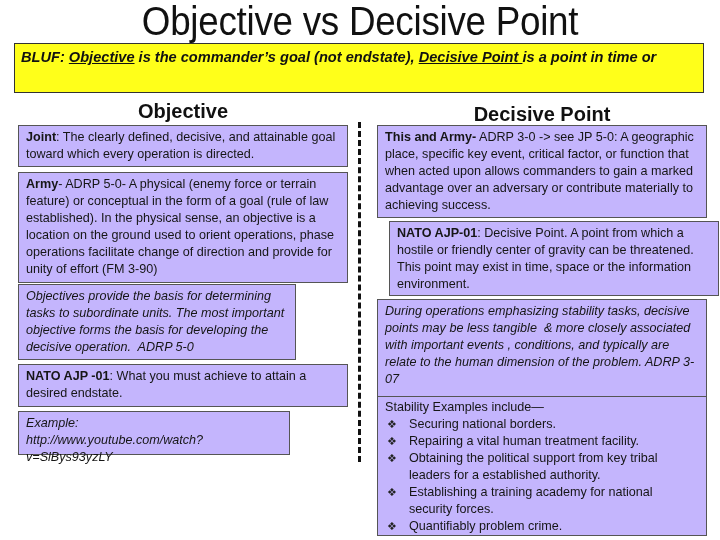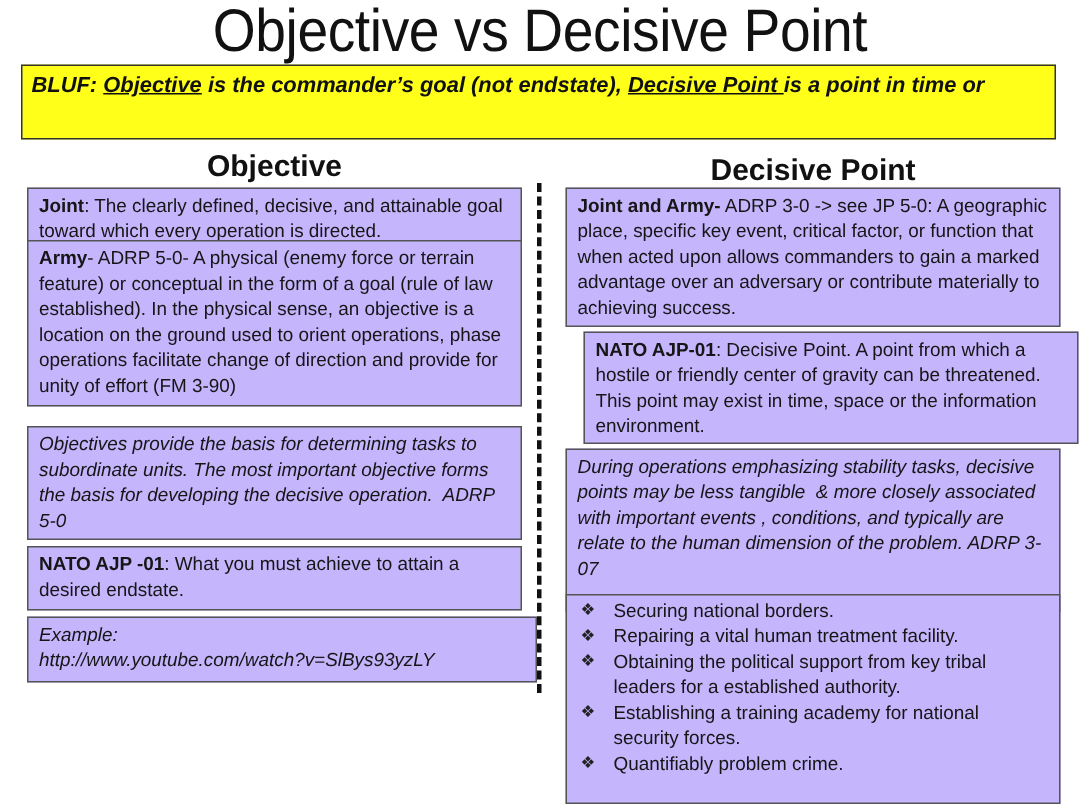--- a/index.html
+++ b/index.html
@@ -50,54 +50,55 @@
 <div class="bluf">
   <div><span>BLUF: </span><span class="u">Objective</span><span> is the commander’s goal (not endstate), </span><span class="u">Decisive Point </span><span>is a point in time or</span></div>
 </div>
 
 <div class="col-head" style="left:18px;width:330px;">Objective</div>
 
 <div class="box" style="left:18px;top:125px;width:330px;height:42px;">
   <b>Joint</b><span>: The clearly defined, decisive, and attainable goal toward which every operation is directed.</span>
 </div>
 
-<div class="box" style="left:18px;top:160px;width:330px;height:111px;">
+<div class="box" style="left:18px;top:172px;width:330px;height:111px;">
   <b>Army</b><span>- ADRP 5-0- A physical (enemy force or terrain feature) or conceptual in the form of a goal (rule of law established). In the physical sense, an objective is a location on the ground used to orient operations, phase operations facilitate change of direction and provide for unity of effort (FM 3-90)</span>
 </div>
 
-<div class="box it" style="left:18px;top:284px;width:330px;height:76px;">
+<div class="box it" style="left:18px;top:284px;width:278px;height:76px;">
   <span>Objectives provide the basis for determining tasks to subordinate units. The most important objective forms the basis for developing the decisive operation.&nbsp; ADRP 5-0</span>
 </div>
 
 <div class="box" style="left:18px;top:364px;width:330px;height:43px;">
   <b>NATO AJP -01</b><span>: What you must achieve to attain a desired endstate.</span>
 </div>
 
-<div class="box it" style="left:18px;top:411px;width:340px;height:44px;">
+<div class="box it" style="left:18px;top:411px;width:272px;height:44px;">
   <div>Example:</div>
   <div>http://www.youtube.com/watch?v=SlBys93yzLY</div>
 </div>
 
 <div class="divider"></div>
 
 <div class="col-head" style="left:377px;width:330px;top:101px;">Decisive Point</div>
 
 <div class="box" style="left:377px;top:125px;width:330px;height:93px;">
-  <b>Joint and Army-</b><span> ADRP 3-0 -&gt; see JP 5-0: A geographic place, specific key event, critical factor, or function that when acted upon allows commanders to gain a marked advantage over an adversary or contribute materially to achieving success.</span>
+  <b>This and Army-</b><span> ADRP 3-0 -&gt; see JP 5-0: A geographic place, specific key event, critical factor, or function that when acted upon allows commanders to gain a marked advantage over an adversary or contribute materially to achieving success.</span>
 </div>
 
 <div class="box" style="left:377px;top:221px;width:330px;height:75px;margin-left:12px;">
   <b>NATO AJP-01</b><span>: Decisive Point. A point from which a hostile or friendly center of gravity can be threatened. This point may exist in time, space or the information environment.</span>
 </div>
 
 <div class="box it" style="left:377px;top:299px;width:330px;height:109px;">
   <span>During operations emphasizing stability tasks, decisive points may be less tangible&nbsp; &amp; more closely associated with important events , conditions, and typically are relate to the human dimension of the problem. ADRP 3-07</span>
 </div>
 
 <div class="box" style="left:377px;top:396px;width:330px;height:140px;padding-top:2px;">
+  <div>Stability Examples include—</div>
   <ul class="bullets">
     <li><span class="bul">❖</span><span>Securing national borders.</span></li>
     <li><span class="bul">❖</span><span>Repairing a vital human treatment facility.</span></li>
     <li><span class="bul">❖</span><span>Obtaining the political support from key tribal leaders for a established authority.</span></li>
     <li><span class="bul">❖</span><span>Establishing a training academy for national security forces.</span></li>
     <li><span class="bul">❖</span><span>Quantifiably problem crime.</span></li>
   </ul>
 </div>
 
 </body></html>

